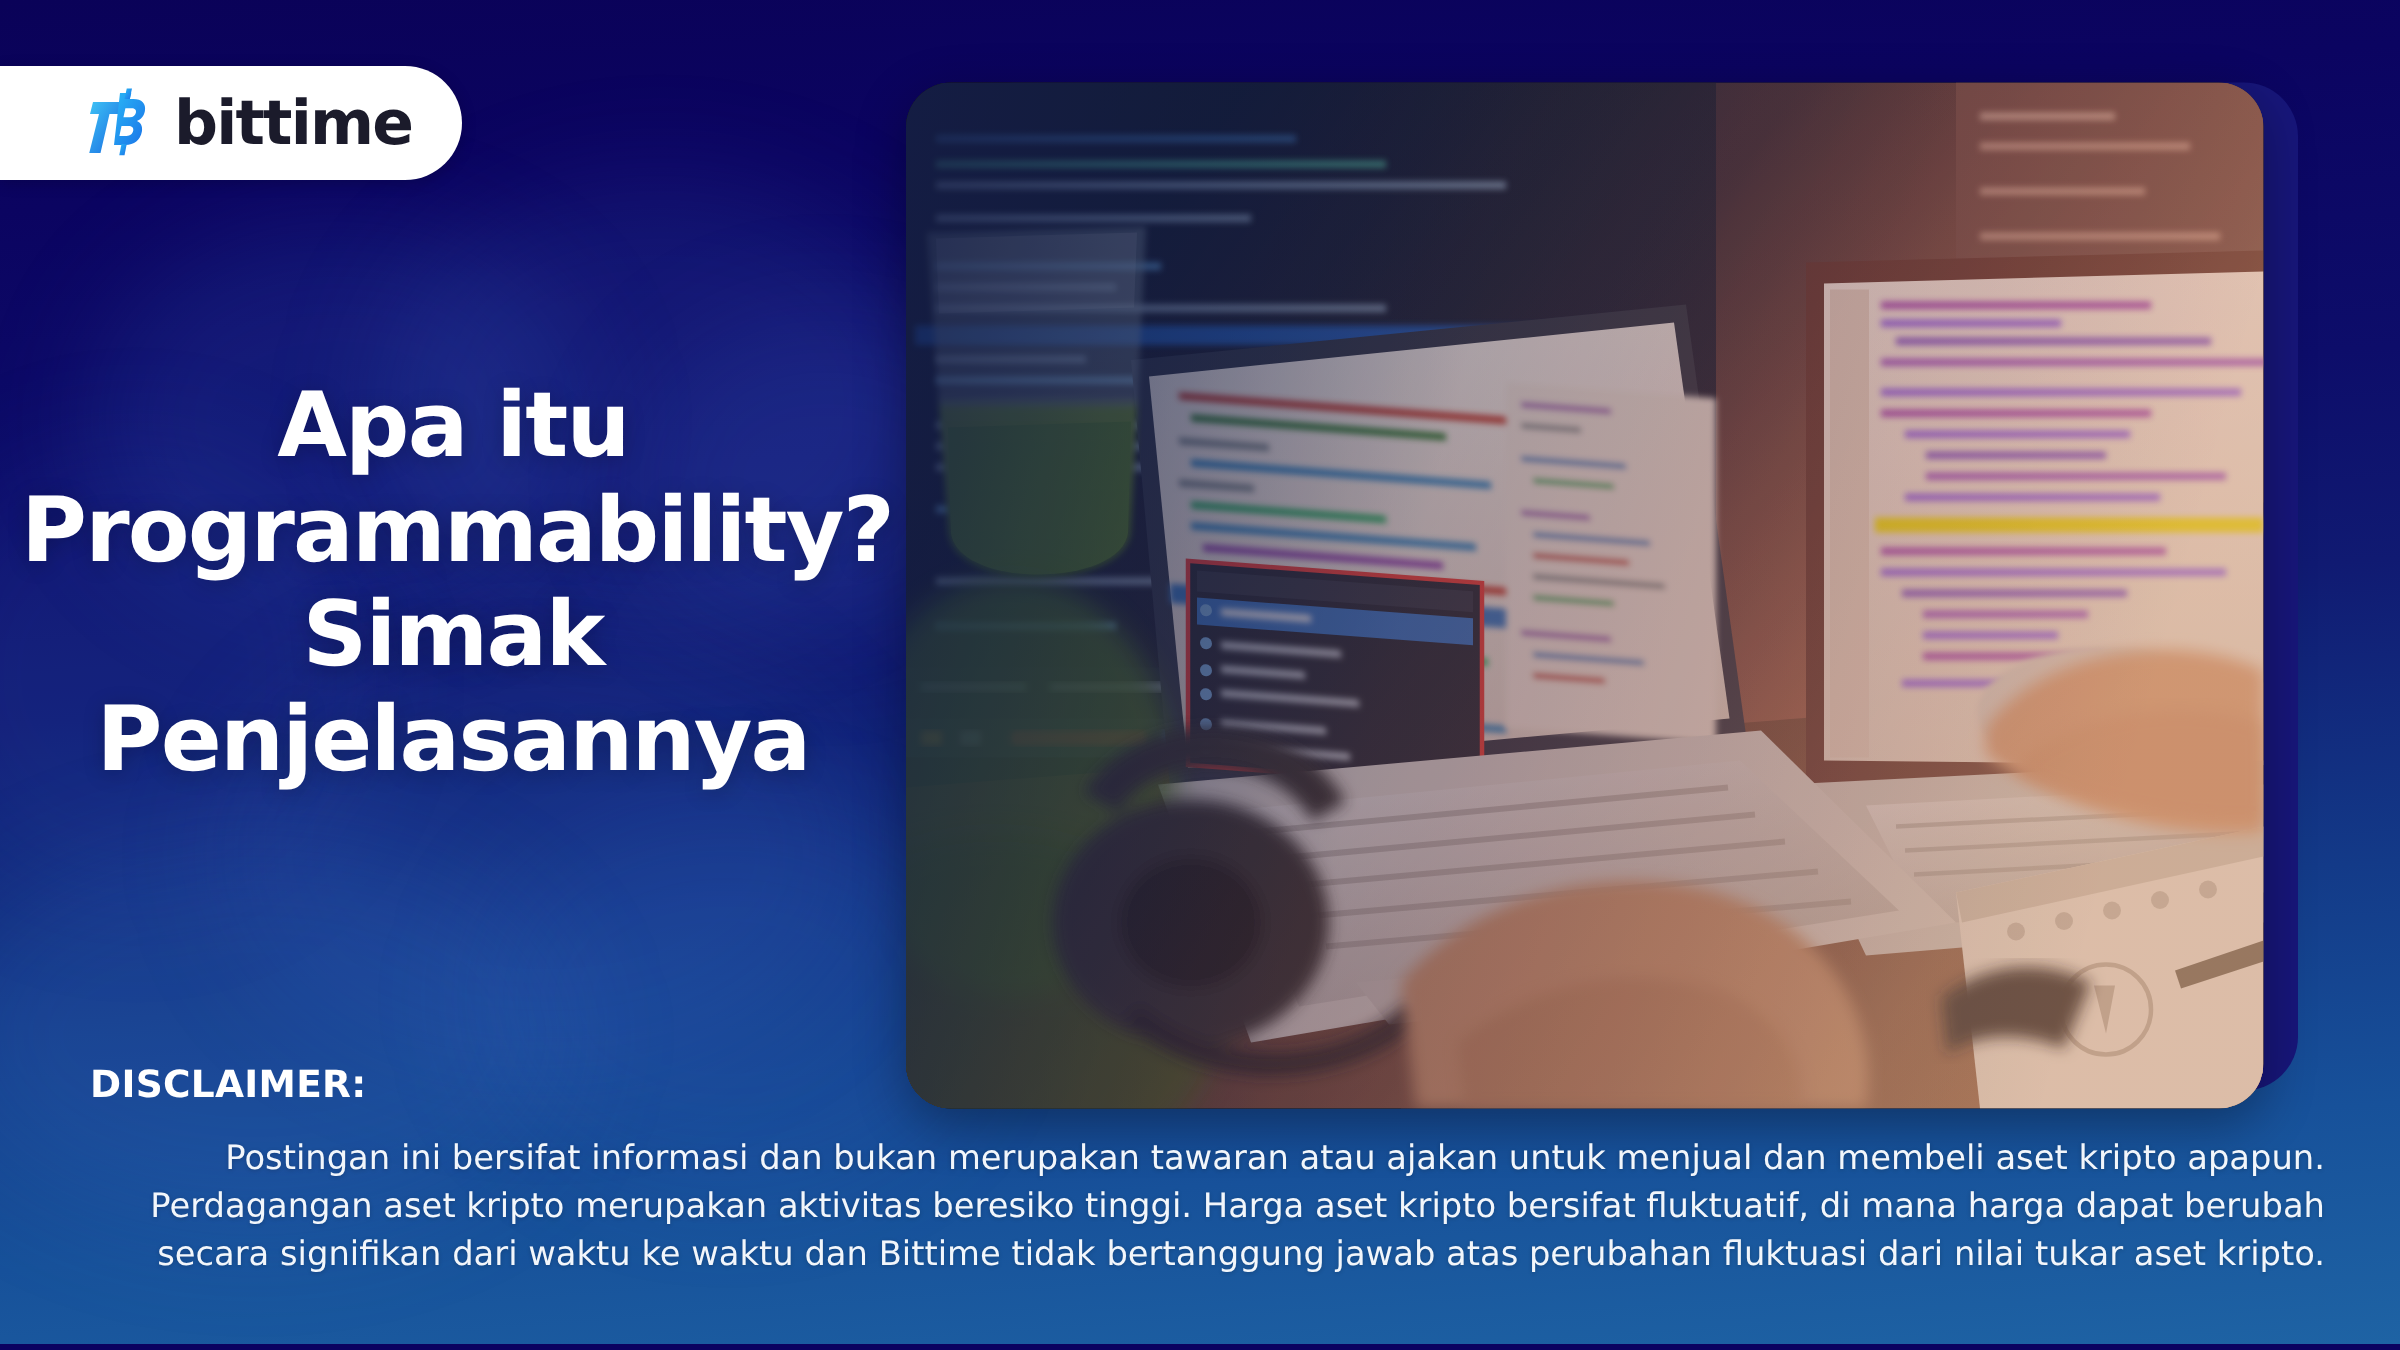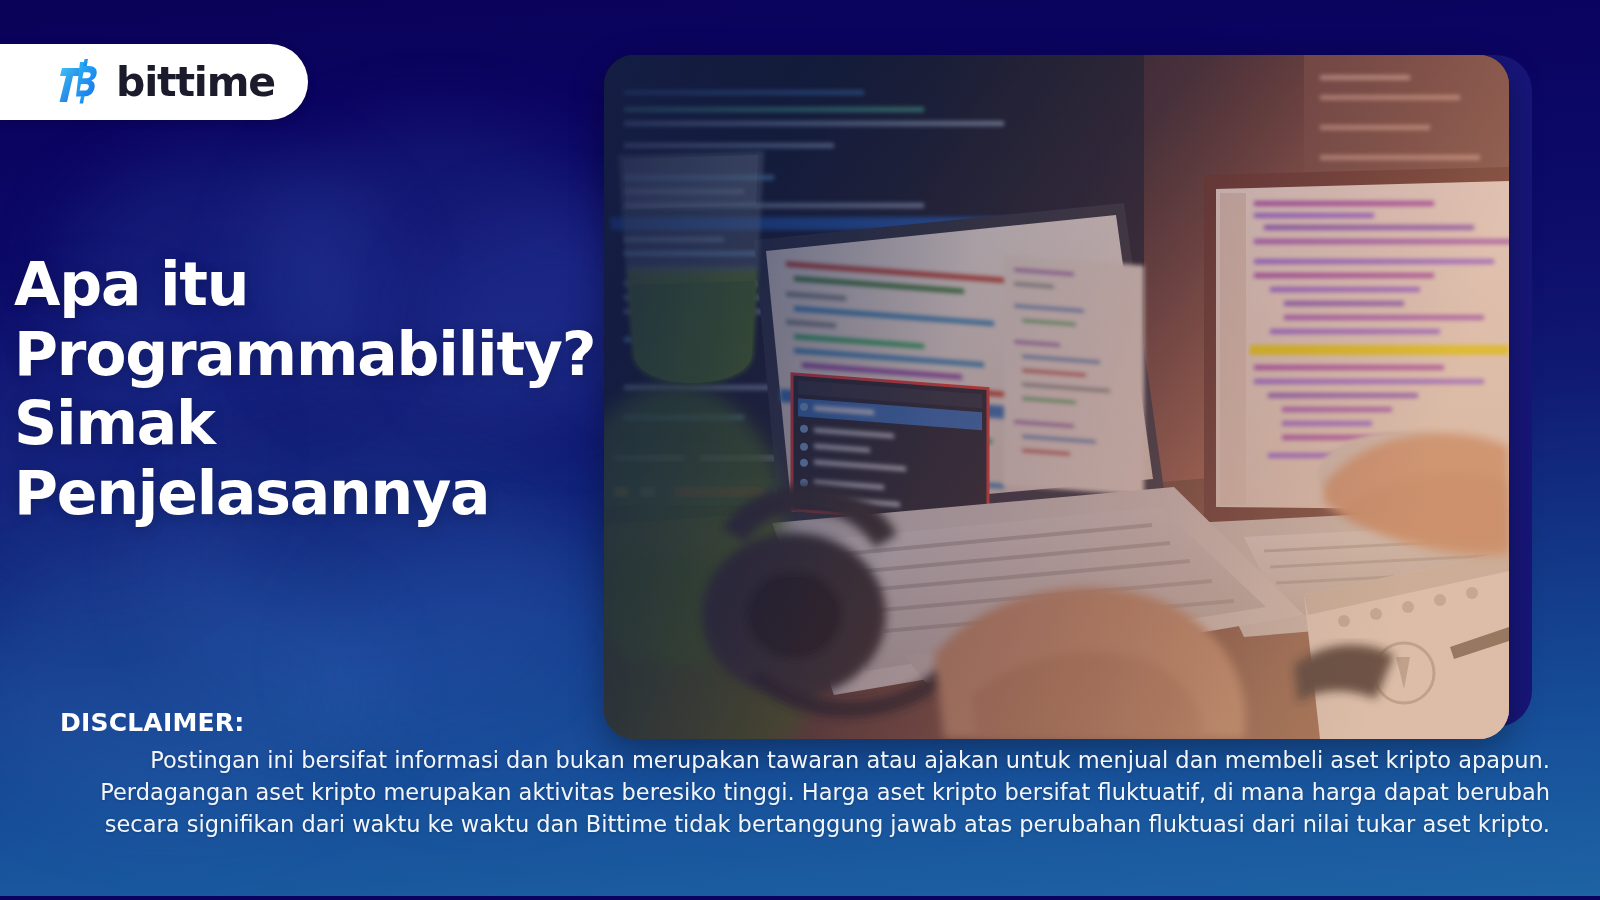--- a/index.html
+++ b/index.html
@@ -42,21 +42,21 @@
   .logo-mark{width:44px;height:48px;flex:0 0 auto;display:block;}
   .logo-word{
     font-size:41px;font-weight:700;color:#1b1b2b;
     letter-spacing:-1.2px;line-height:1;
     font-family:"DejaVu Sans", sans-serif;
   }
 
   
   .headline{
     position:absolute;left:0px;top:250px;width:604px;
-    text-align:left;
+    text-align:center;
     color:#ffffff;
     font-size:60px;line-height:1.16;font-weight:800;
     letter-spacing:-1.2px;
     font-family:"DejaVu Sans", sans-serif;
     text-shadow:0 2px 14px rgba(0,0,0,.22);
     z-index:5;
     padding:0 14px;box-sizing:border-box;
     white-space:pre-line;
   }
 
@@ -72,21 +72,21 @@
     background:#17141f;
   }
   .photo-card svg{display:block;width:100%;height:100%;}
 
   
   .disclaimer{
     position:absolute;left:60px;top:708px;width:1490px;z-index:7;
   }
   .disclaimer-title{
     color:#ffffff;font-size:25px;font-weight:700;letter-spacing:.2px;
-    font-family:"DejaVu Sans", sans-serif;margin-bottom:8px;
+    font-family:"DejaVu Sans", sans-serif;margin-bottom:20px;
   }
   .disclaimer-body{
     color:#f2f6fb;font-size:22.5px;line-height:1.42;font-weight:400;
     font-family:"DejaVu Sans", sans-serif;
     white-space:pre-line;
     text-shadow:0 1px 3px rgba(0,0,0,.2);
     text-align:right;
   }
 </style>
 </head>

